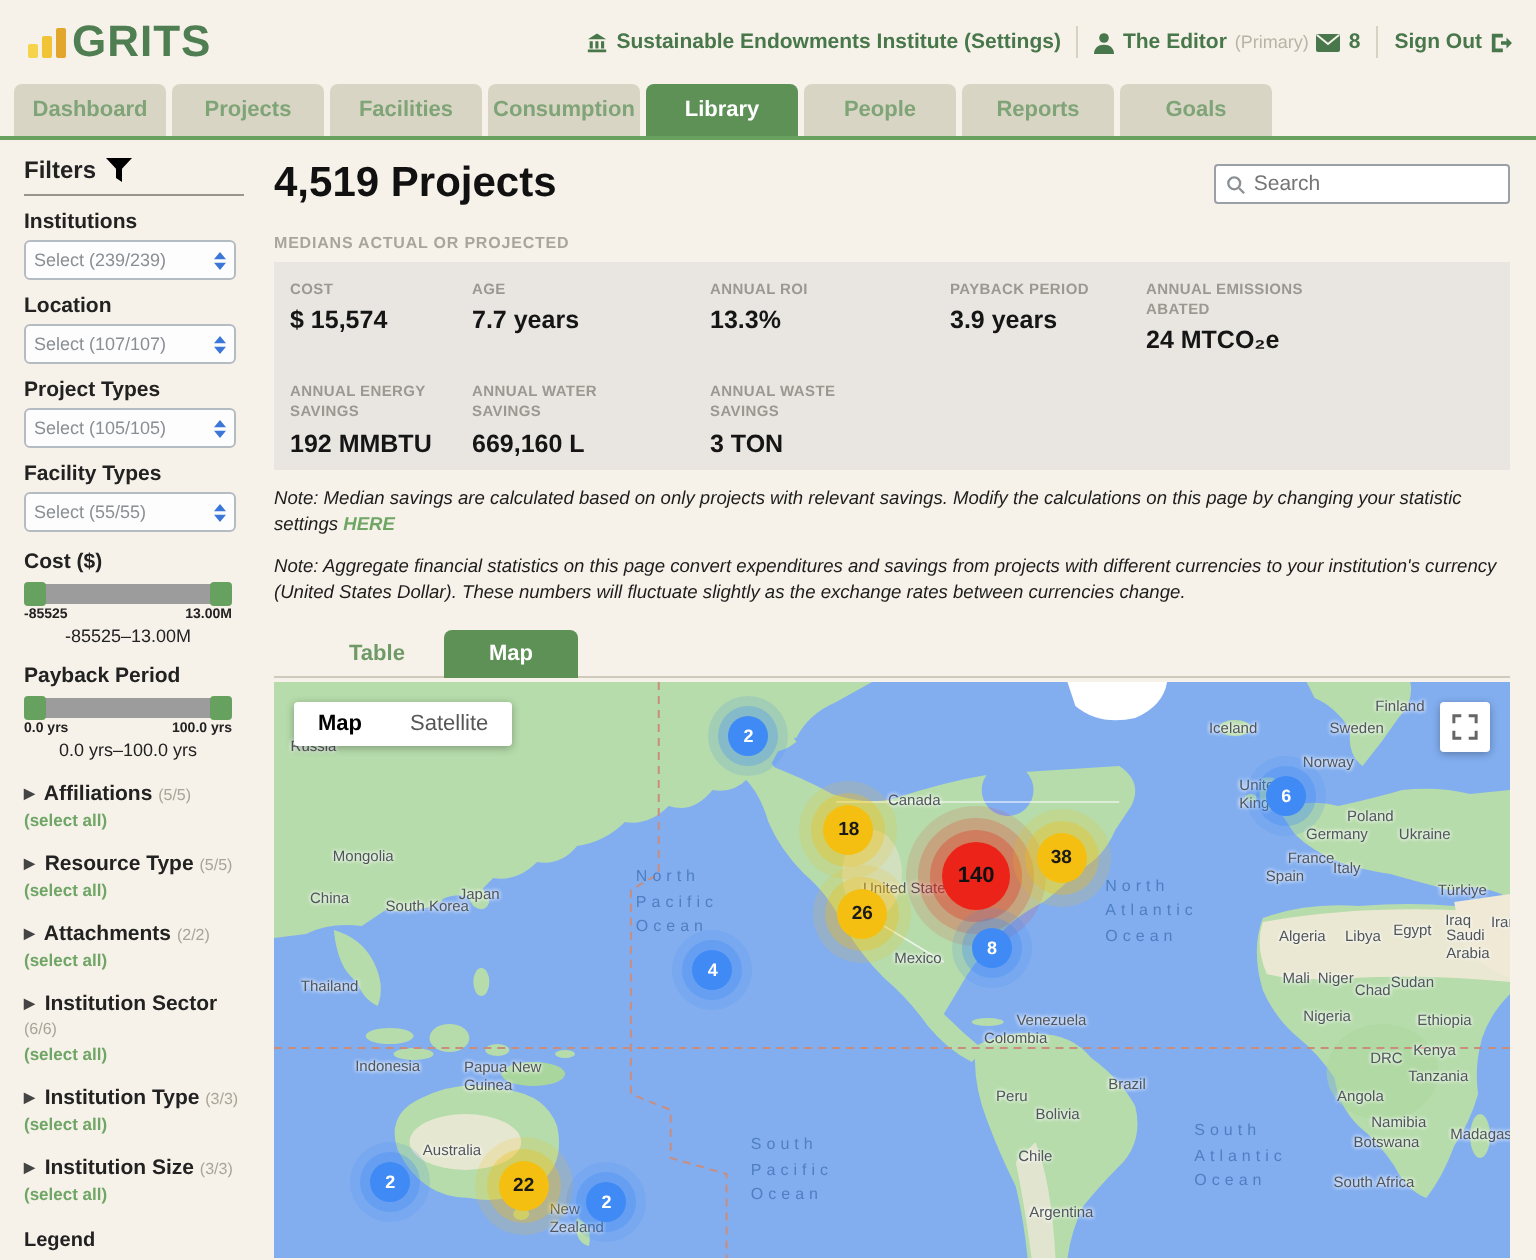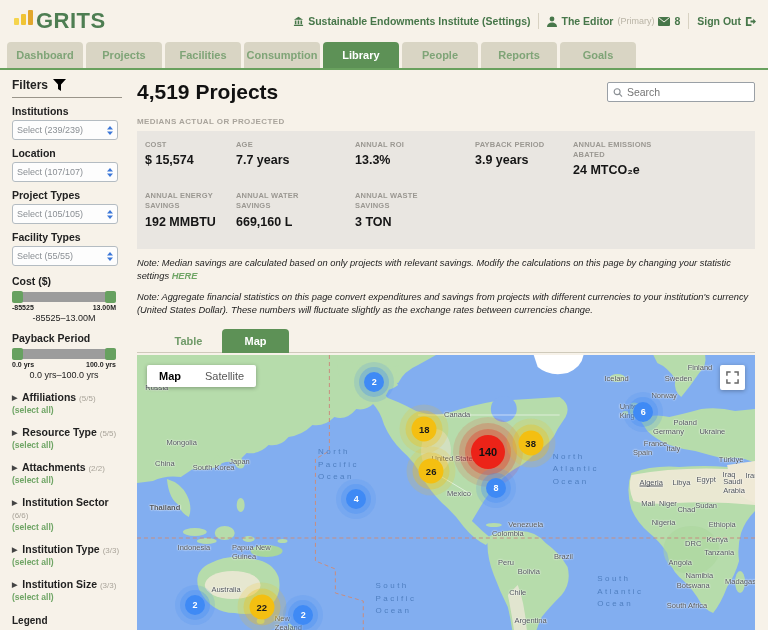--- a/index.html
+++ b/index.html
@@ -1,21 +1,21 @@
 <!DOCTYPE html>
 <html><head>
 <meta charset="utf-8">
 <style>
   *{box-sizing:border-box;margin:0;padding:0}
   html,body{width:768px;height:630px;overflow:hidden}
   body{background:#f7f2e9;font-family:"Liberation Sans",sans-serif;color:#222}
 
   
   .hdr{height:42px;display:flex;align-items:center;justify-content:space-between;padding:0 12px 0 14px}
-  .logo{display:flex;align-items:flex-start;gap:1px}
+  .logo{display:flex;align-items:flex-end;gap:1px}
   .logo .bars{display:flex;align-items:flex-end;gap:2px;margin-right:2px;padding-bottom:3px}
   .logo .bars i{display:block;width:5px;border-radius:1px}
   .logo .b1{height:7px;background:#f5d44c}
   .logo .b2{height:11px;background:#f0c434}
   .logo .b3{height:15px;background:#e2a62c}
   .logo .word{font-size:22px;font-weight:bold;color:#4e7e52;letter-spacing:.5px;line-height:1}
   .hdr-right{display:flex;align-items:center;gap:8px;color:#47774a;font-size:10.5px;font-weight:bold}
   .hdr-right svg{fill:#47774a;vertical-align:-1px}
   .hdr-sep{width:1px;height:16px;background:#d8d2c2}
   .muted{color:#b9b4a6;font-weight:normal;font-size:9px}
@@ -53,21 +53,21 @@
   .legend{margin-top:13px;font-size:9.5px}
   .legend .lt{font-weight:bold;font-size:10px}
 
   
   .title-row{display:flex;justify-content:space-between;align-items:flex-start;margin-top:4px}
   h1{font-size:21px;font-weight:bold;color:#111}
   .search{width:148px;height:20px;background:#fff;border:1px solid #9aa0a6;border-radius:2px;
       display:flex;align-items:center;padding:0 5px;gap:4px;margin-top:2px}
   .search input{border:none;outline:none;width:100%;font-size:10.5px;font-family:inherit;background:transparent;color:#333}
   .medians{font-size:8px;font-weight:bold;color:#a9a49c;letter-spacing:.4px;margin:13px 0 5px}
-  .stats{background:#e9e6e1;padding:9px 8px 20px;width:100%}
+  .stats{background:#e9e6e1;padding:9px 8px 6px;width:100%}
   .srow{display:grid;grid-template-columns:91px 119px 120px 98px 98px 1fr}
   .srow + .srow{margin-top:14px}
   .stat .sl{font-size:7.5px;font-weight:bold;color:#9b9892;letter-spacing:.2px;line-height:1.35;max-width:88px}
   .stat .sv{font-size:12.5px;font-weight:bold;color:#151515;margin-top:3px}
   .note{font-size:9.3px;font-style:italic;color:#1d1d1d;line-height:1.4;margin-top:8px}
   .note .here{color:#6fa565;font-weight:bold;cursor:pointer;text-decoration:none;font-style:italic}
 
   .view-tabs{display:flex;margin-top:12px;border-bottom:1px solid #cfcabb;padding-left:18px}
   .vtab{width:67px;height:24px;display:flex;align-items:center;justify-content:center;font-size:11px;
       font-weight:bold;color:#6f9a68;border-radius:4px 4px 0 0;cursor:pointer;margin-bottom:-1px}
@@ -449,21 +449,21 @@
           </svg>
       </div>
 
       <div>
 
       <div class="maplabel country" style="left: 3.2%; top: 11.1%;">Russia</div>
           <div class="maplabel country" style="left: 5.2%; top: 30.2%; padding-left: 25px;">Mongolia</div>
           <div class="maplabel country" style="left: 4.5%; top: 37.8%;">China</div>
           <div class="maplabel country" style="left: 12.4%; top: 38.9%;">South Korea</div>
           <div class="maplabel country" style="left: 16.6%; top: 36.8%;">Japan</div>
-          <div class="maplabel country" style="left: 4.5%; top: 53.1%; font-weight: bold;">Thailand</div>
+          <div class="maplabel country" style="left: 4.5%; top: 53.1%;">Thailand</div>
           <div class="maplabel country" style="left: 9.2%; top: 66.7%;">Indonesia</div>
           <div class="maplabel country" style="left: 18.5%; top: 68.4%;">Papua New
 Guinea</div>
           <div class="maplabel country" style="left: 14.4%; top: 81.3%;">Australia</div>
           <div class="maplabel country" style="left: 24.5%; top: 93.1%;">New
 Zealand</div>
           <div class="maplabel country" style="left: 51.8%; top: 20.8%;">Canada</div>
           <div class="maplabel country" style="left: 51.3%; top: 35.8%;">United States</div>
           <div class="maplabel country" style="left: 52.1%; top: 47.9%;">Mexico</div>
           <div class="maplabel country" style="left: 62.9%; top: 59%;">Venezuela</div>
@@ -481,21 +481,21 @@
 Kingdom</div>
           <div class="maplabel country" style="left: 88.7%; top: 23.3%;">Poland</div>
           <div class="maplabel country" style="left: 86%; top: 26.7%;">Germany</div>
           <div class="maplabel country" style="left: 93.1%; top: 26.7%;">Ukraine</div>
           <div class="maplabel country" style="left: 83.9%; top: 30.6%;">France</div>
           <div class="maplabel country" style="left: 86.8%; top: 32.3%;">Italy</div>
           <div class="maplabel country" style="left: 81.8%; top: 34%;">Spain</div>
           <div class="maplabel country" style="left: 94.2%; top: 36.1%; padding-left: 24px;">Türkiye</div>
           <div class="maplabel country" style="left: 95.8%; top: 41.3%;">Iraq</div>
           <div class="maplabel country" style="left: 99.5%; top: 41.7%;">Iran</div>
-          <div class="maplabel country" style="left: 83.2%; top: 44.4%; text-decoration: underline;">Algeria</div>
+          <div class="maplabel country" style="left: 83.2%; top: 44.4%;">Algeria</div>
           <div class="maplabel country" style="left: 88.1%; top: 44.1%;">Libya</div>
           <div class="maplabel country" style="left: 92.1%; top: 43.1%;">Egypt</div>
           <div class="maplabel country" style="left: 96.6%; top: 45.5%;">Saudi Arabia</div>
           <div class="maplabel country" style="left: 82.7%; top: 51.7%;">Mali</div>
           <div class="maplabel country" style="left: 85.9%; top: 51.4%;">Niger</div>
           <div class="maplabel country" style="left: 88.9%; top: 53.5%;">Chad</div>
           <div class="maplabel country" style="left: 92.1%; top: 52.1%;">Sudan</div>
           <div class="maplabel country" style="left: 85.2%; top: 58%;">Nigeria</div>
           <div class="maplabel country" style="left: 94.7%; top: 59%;">Ethiopia</div>
           <div class="maplabel country" style="left: 90%; top: 65.3%;">DRC</div>

